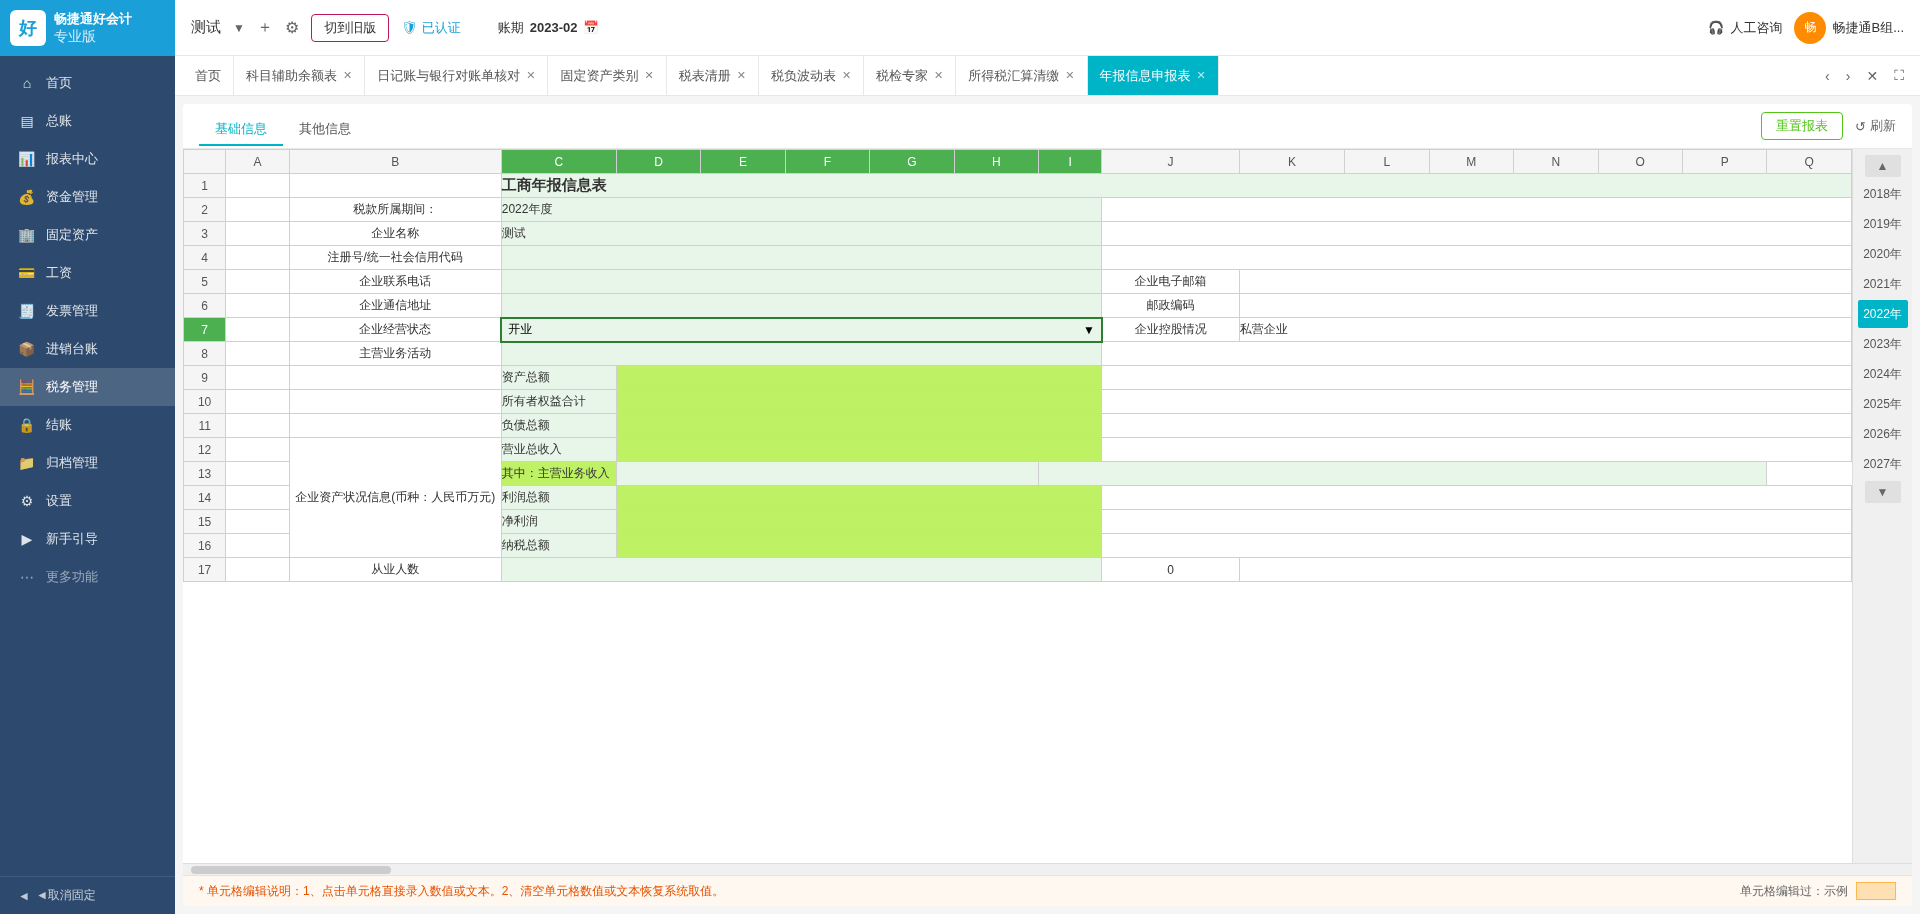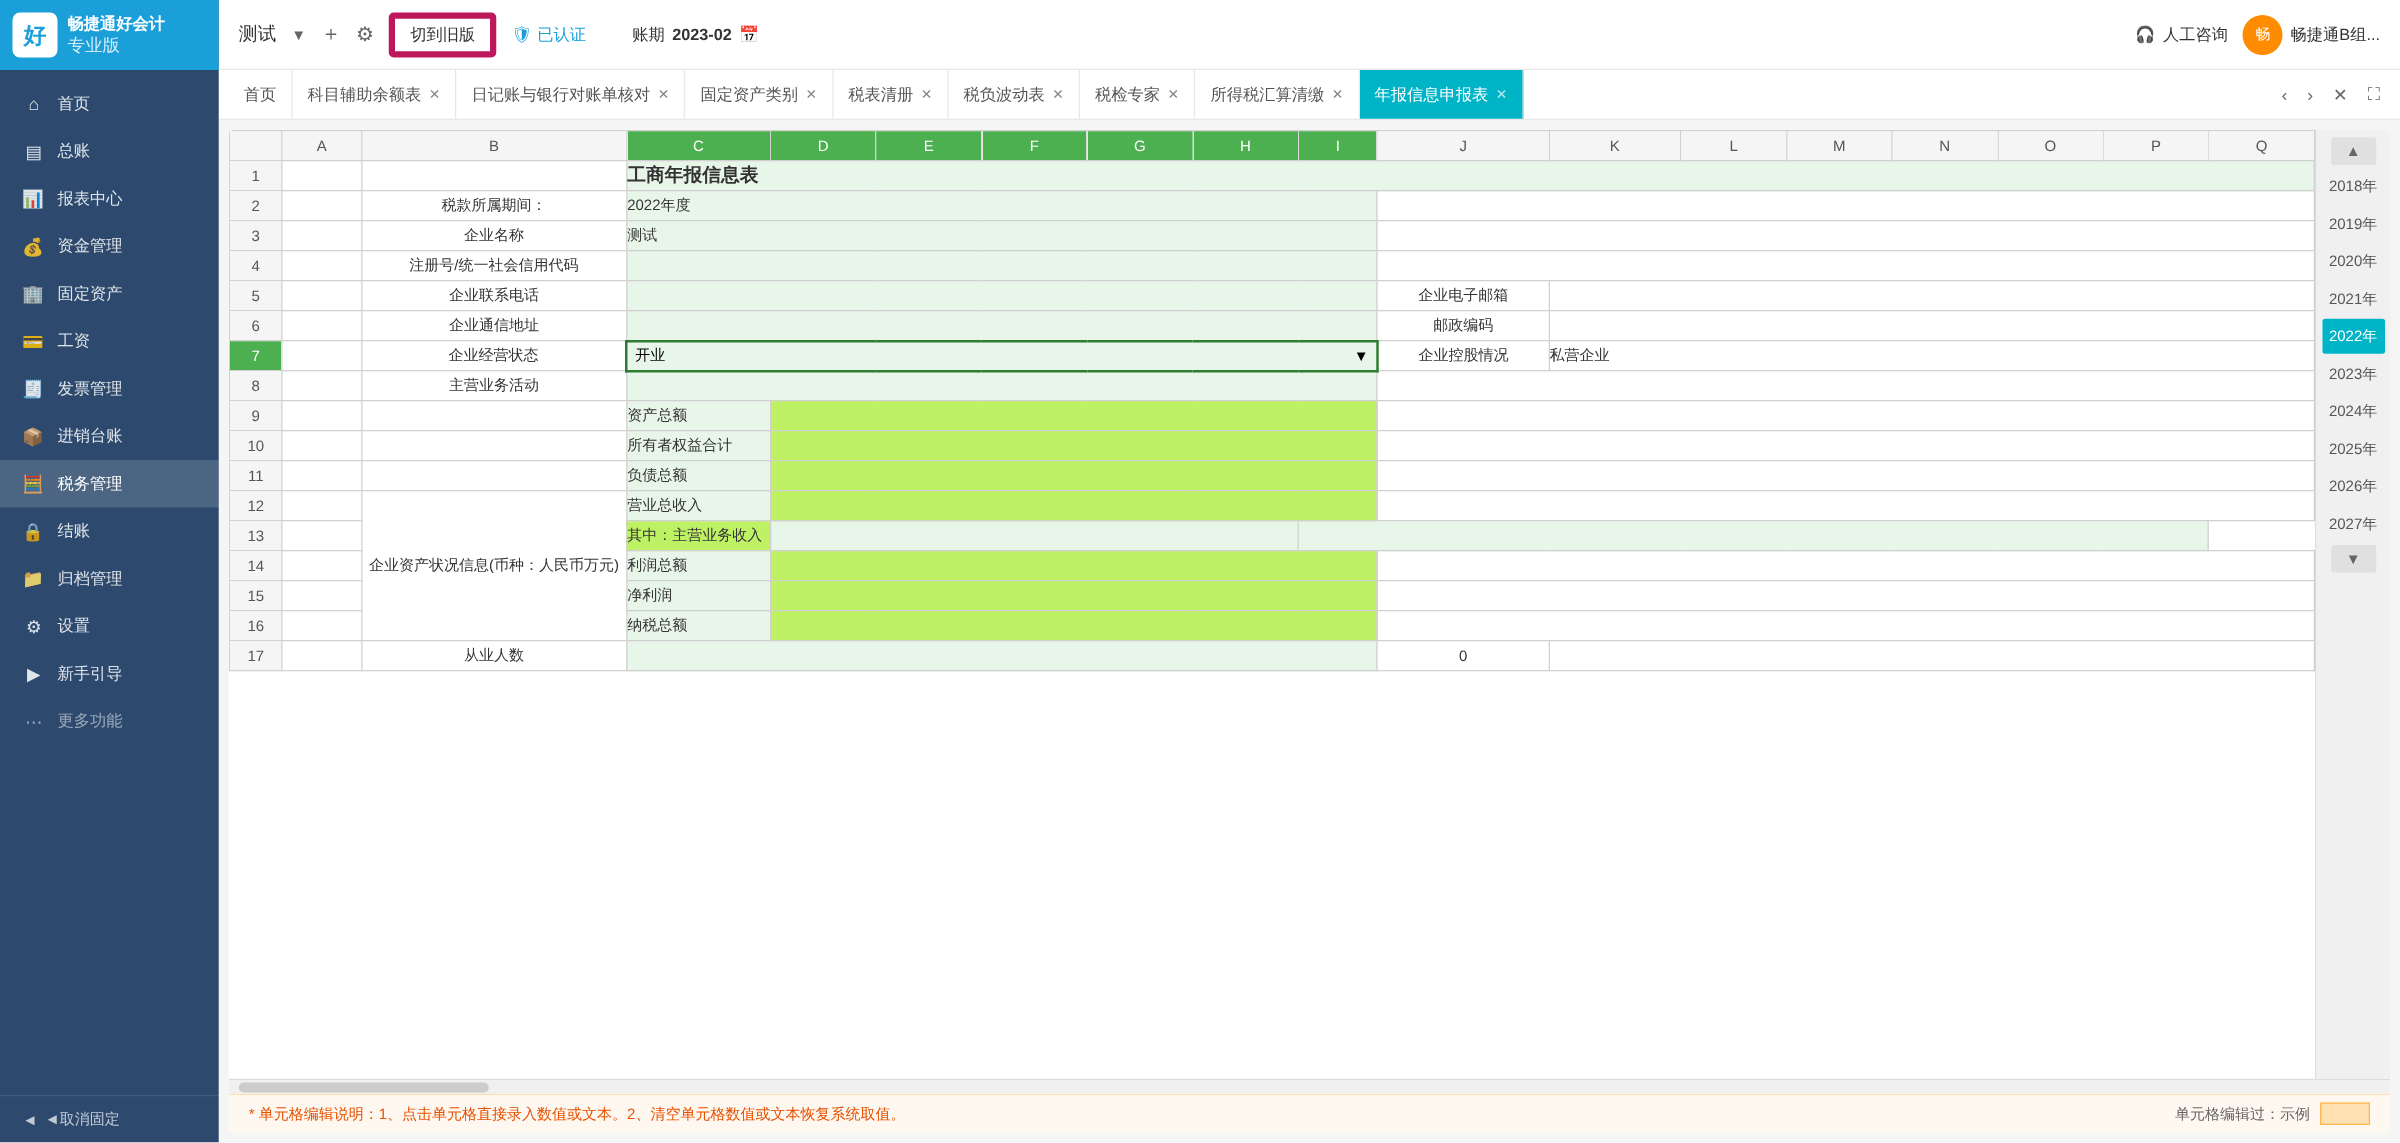--- a/index.html
+++ b/index.html
@@ -20,21 +20,21 @@
 
     
     .main-content { flex: 1; display: flex; flex-direction: column; overflow: hidden; }
 
     
     .topbar { background: white; height: 56px; display: flex; align-items: center; padding: 0 16px; border-bottom: 1px solid #e8e8e8; gap: 12px; }
     .topbar-title { font-size: 15px; color: #333; }
     .topbar-dropdown { color: #666; cursor: pointer; }
     .topbar-add { color: #666; cursor: pointer; font-size: 16px; }
     .topbar-settings { color: #666; cursor: pointer; font-size: 16px; }
-    .topbar-old-btn { border: 5px solid #be185d; padding: 4px 12px; border-radius: 4px; cursor: pointer; font-size: 13px; color: #333; background: white; }
+    .topbar-old-btn { border: 1px solid #be185d; padding: 4px 12px; border-radius: 4px; cursor: pointer; font-size: 13px; color: #333; background: white; }
     .topbar-verified { color: #1a9fd8; display: flex; align-items: center; gap: 4px; font-size: 13px; }
     .topbar-period { color: #333; font-size: 13px; display: flex; align-items: center; gap: 6px; margin-left: 25px; }
     .topbar-spacer { flex: 1; }
     .topbar-service { display: flex; align-items: center; gap: 6px; color: #333; font-size: 13px; cursor: pointer; }
     .topbar-user { display: flex; align-items: center; gap: 6px; color: #333; font-size: 13px; cursor: pointer; }
     .user-avatar { width: 32px; height: 32px; background: #ff8c00; border-radius: 50%; display: flex; align-items: center; justify-content: center; color: white; font-size: 12px; }
 
     
     .tabbar { background: white; height: 40px; display: flex; align-items: center; border-bottom: 1px solid #e8e8e8; padding: 0 8px; gap: 0; overflow: hidden; }
     .tab { display: flex; align-items: center; padding: 0 12px; height: 40px; cursor: pointer; color: #555; font-size: 13px; border-right: 1px solid #e8e8e8; white-space: nowrap; gap: 6px; flex-shrink: 0; }
@@ -240,20 +240,33 @@
       <span class="tab-separator"></span>
       <span class="tab-nav-btn">‹</span>
       <span class="tab-nav-btn">›</span>
       <span class="tab-close-all">✕</span>
       <span class="tab-expand">⛶</span>
     </div>
 
     <div class="content-area">
       <div class="spreadsheet-wrapper">
 
+        <div class="sub-tabs">
+          <div class="sub-tabs-left">
+            <div class="sub-tab active">基础信息</div>
+            <div class="sub-tab">其他信息</div>
+          </div>
+          <div class="sub-tabs-right">
+            <button class="reset-btn">重置报表</button>
+            <div class="refresh-btn">
+              <span>↺</span>
+              <span>刷新</span>
+            </div>
+          </div>
+        </div>
 
         <div style="flex:1;display:flex;overflow:hidden;">
           <div class="spreadsheet-container">
             <table class="sheet">
               <colgroup>
                 <col style="width:30px;">
                 <col style="width:60px;">
                 <col style="width:130px;">
                 <col style="width:80px;" class="col-c">
                 <col style="width:80px;" class="col-d">

